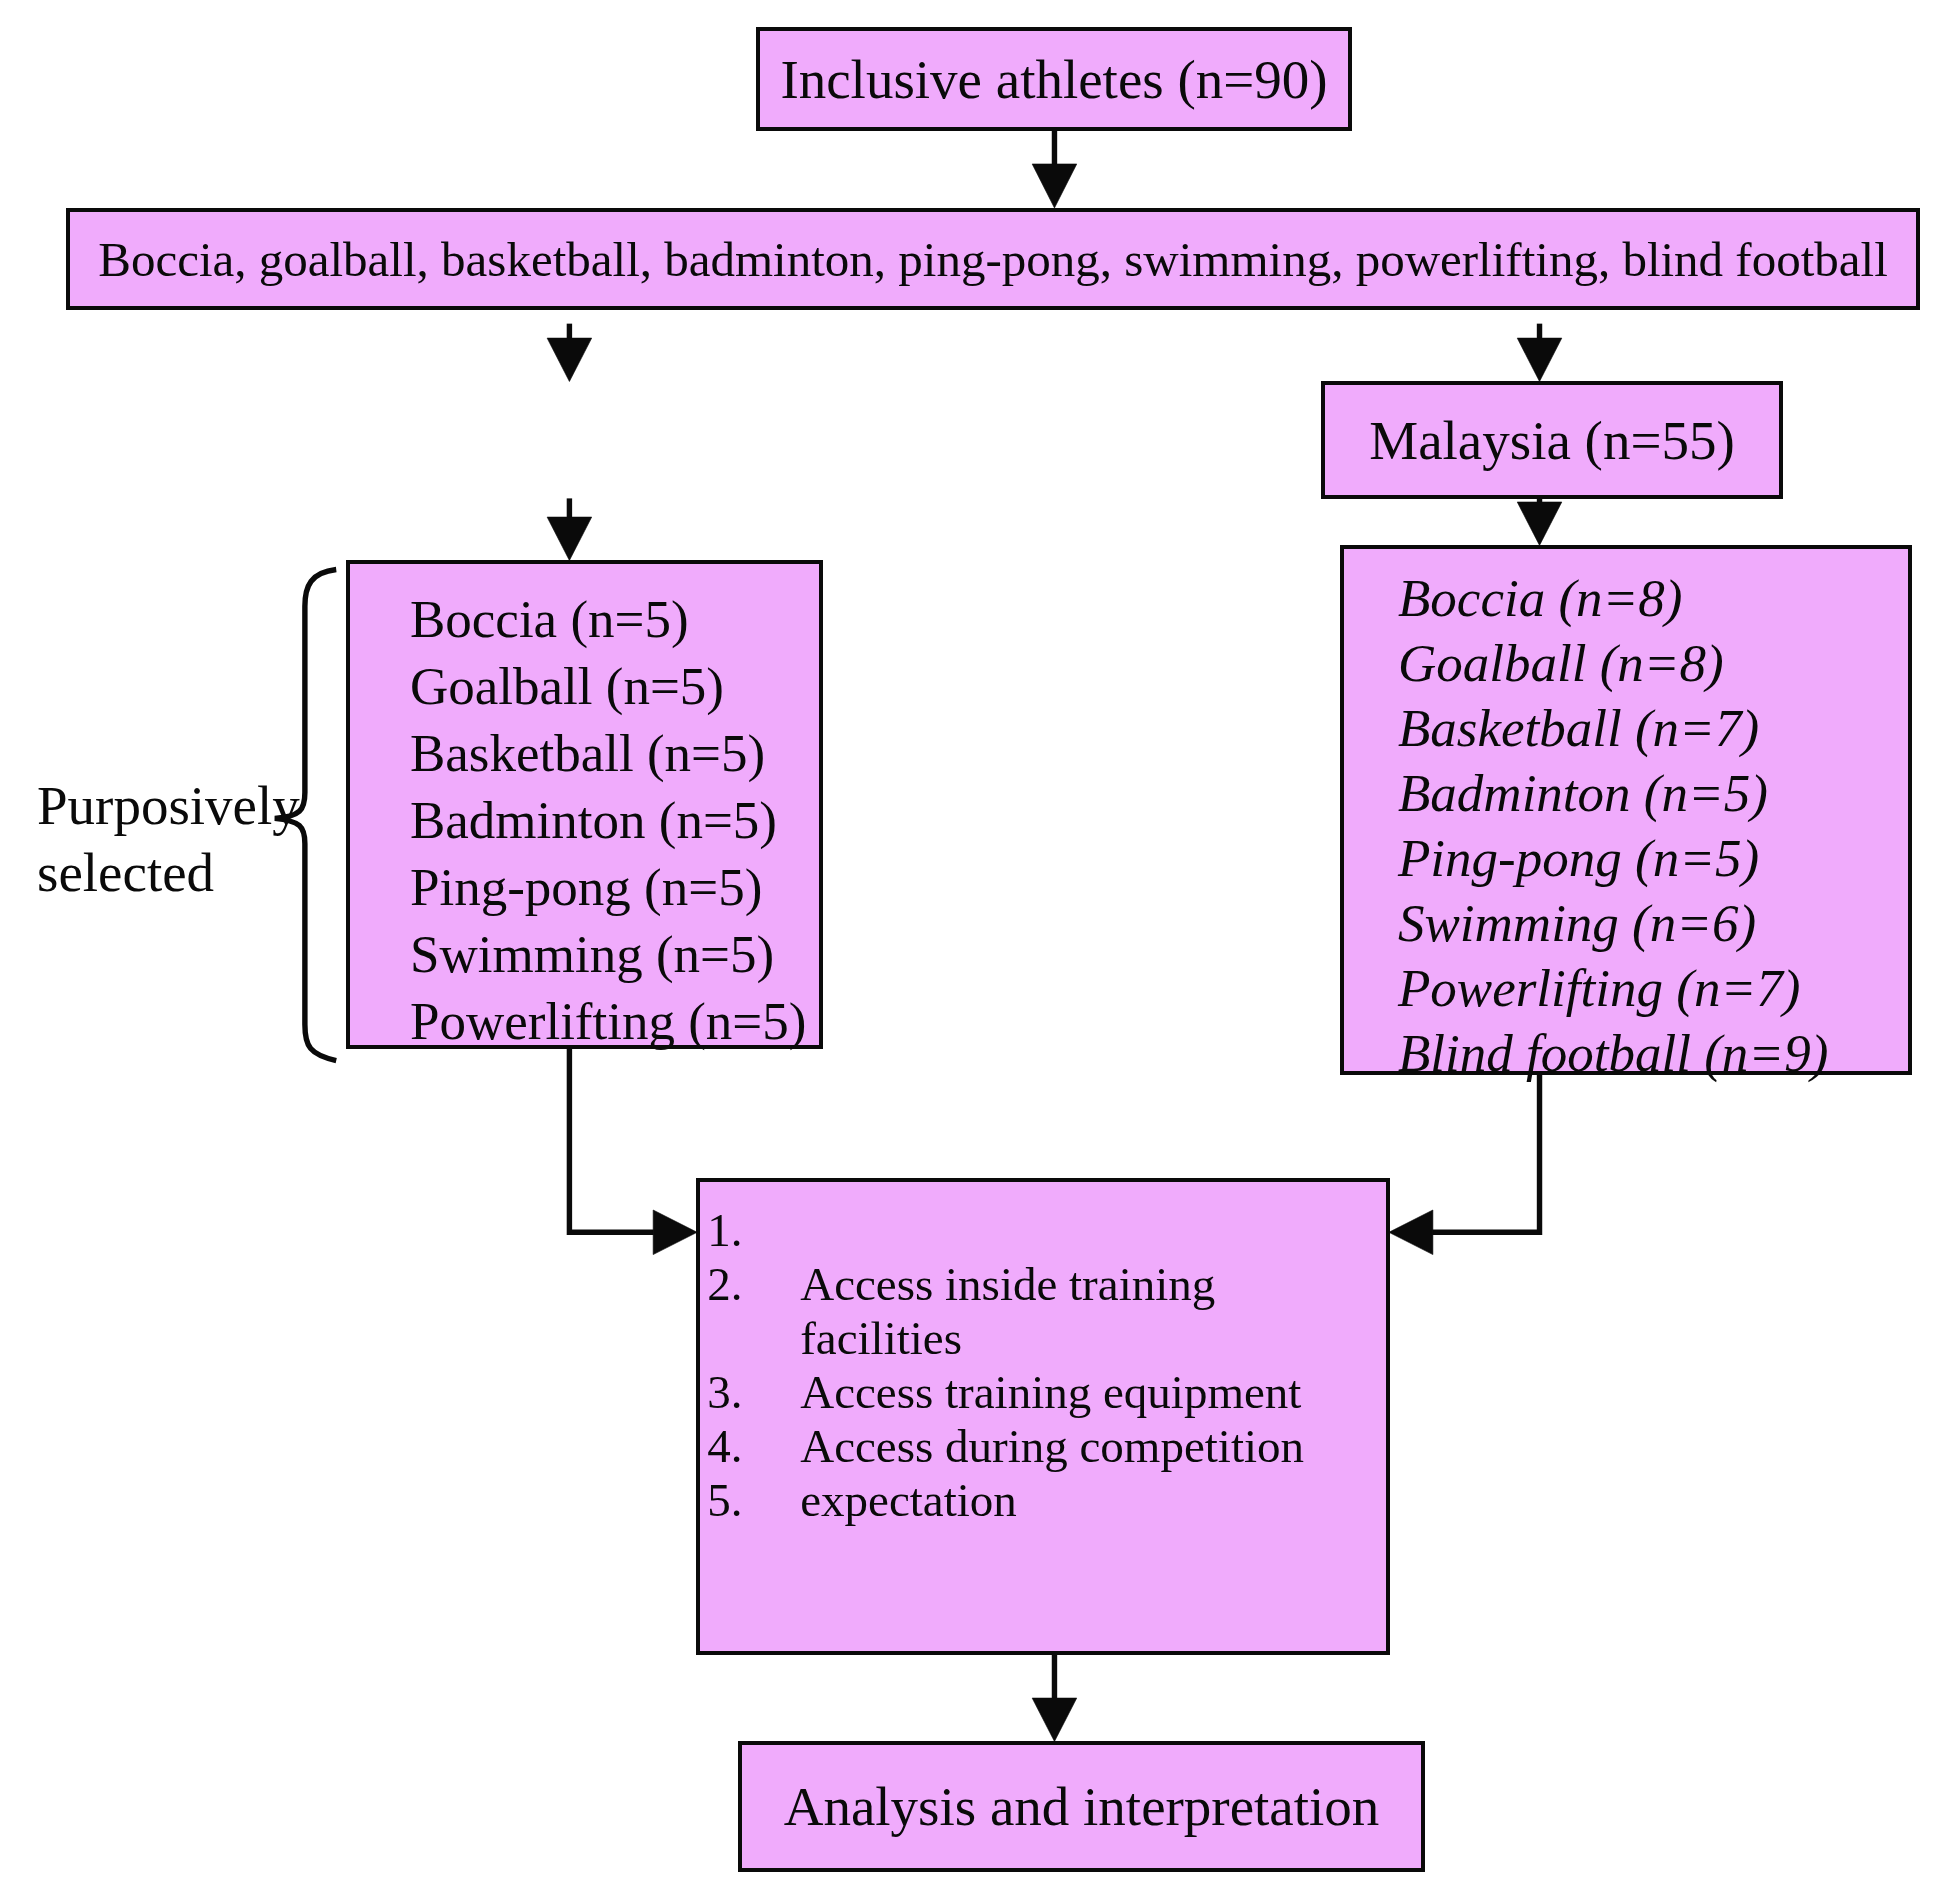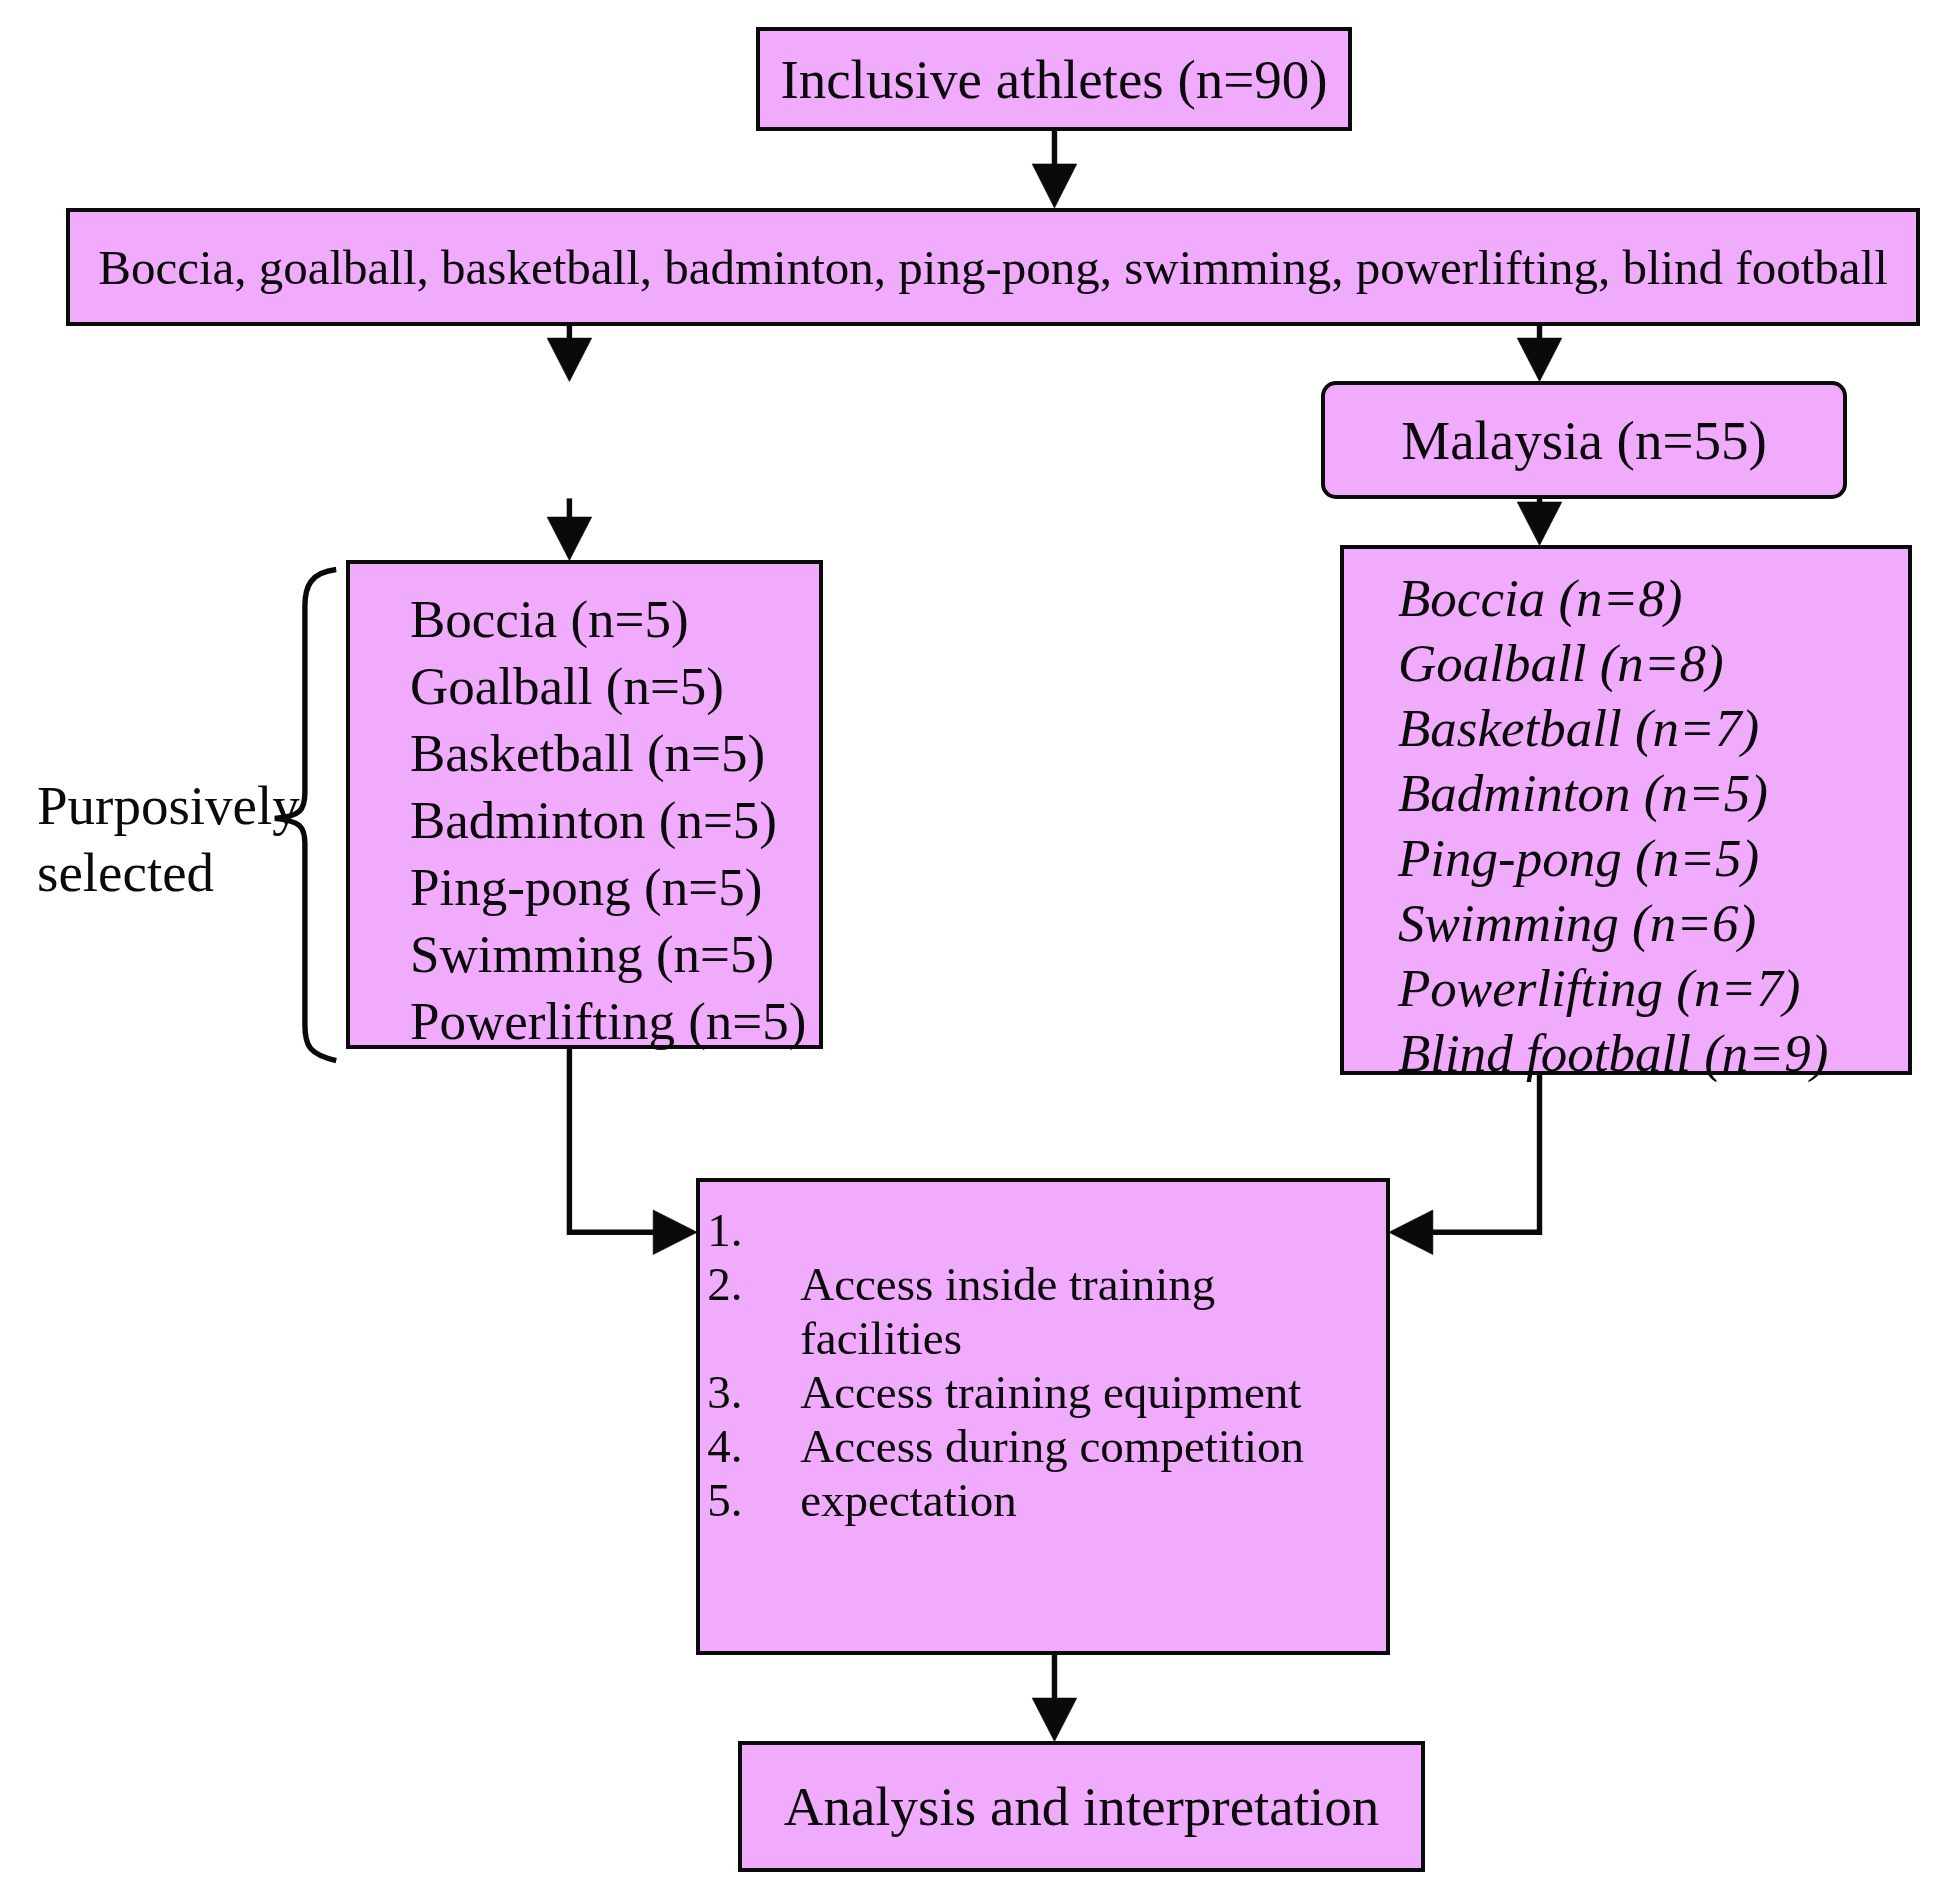--- a/index.html
+++ b/index.html
@@ -24,23 +24,23 @@
   }
   .center {
     display: flex;
     align-items: center;
     justify-content: center;
     text-align: center;
   }
   .nowrap { white-space: nowrap; }
 
   #box-inclusive { left: 756px; top: 27px;  width: 596px;  height: 104px; font-size: 55px; }
-  #box-sports    { left: 66px;  top: 208px; width: 1854px; height: 118px; font-size: 49px; }
+  #box-sports    { left: 66px;  top: 208px; width: 1854px; height: 102px; font-size: 49px; }
   #box-indonesia { left: 348px;  top: 381px; width: 476px;  height: 118px; font-size: 55px; }
-  #box-malaysia  { left: 1321px; top: 381px; width: 526px;  height: 118px; font-size: 55px; border-radius: 15px; }
+  #box-malaysia  { left: 1321px; top: 381px; width: 462px;  height: 118px; font-size: 55px; }
   #box-analysis  { left: 738px; top: 1741px; width: 687px; height: 131px; font-size: 55px; }
 
   #box-indo-list  { left: 346px;  top: 560px; width: 477px; height: 489px; }
   #box-malay-list { left: 1340px; top: 545px; width: 572px; height: 530px; font-style: italic; }
 
   .sport-list {
     position: absolute;
     left: 0; right: 0; top: 0;
     font-size: 53px;
   }

